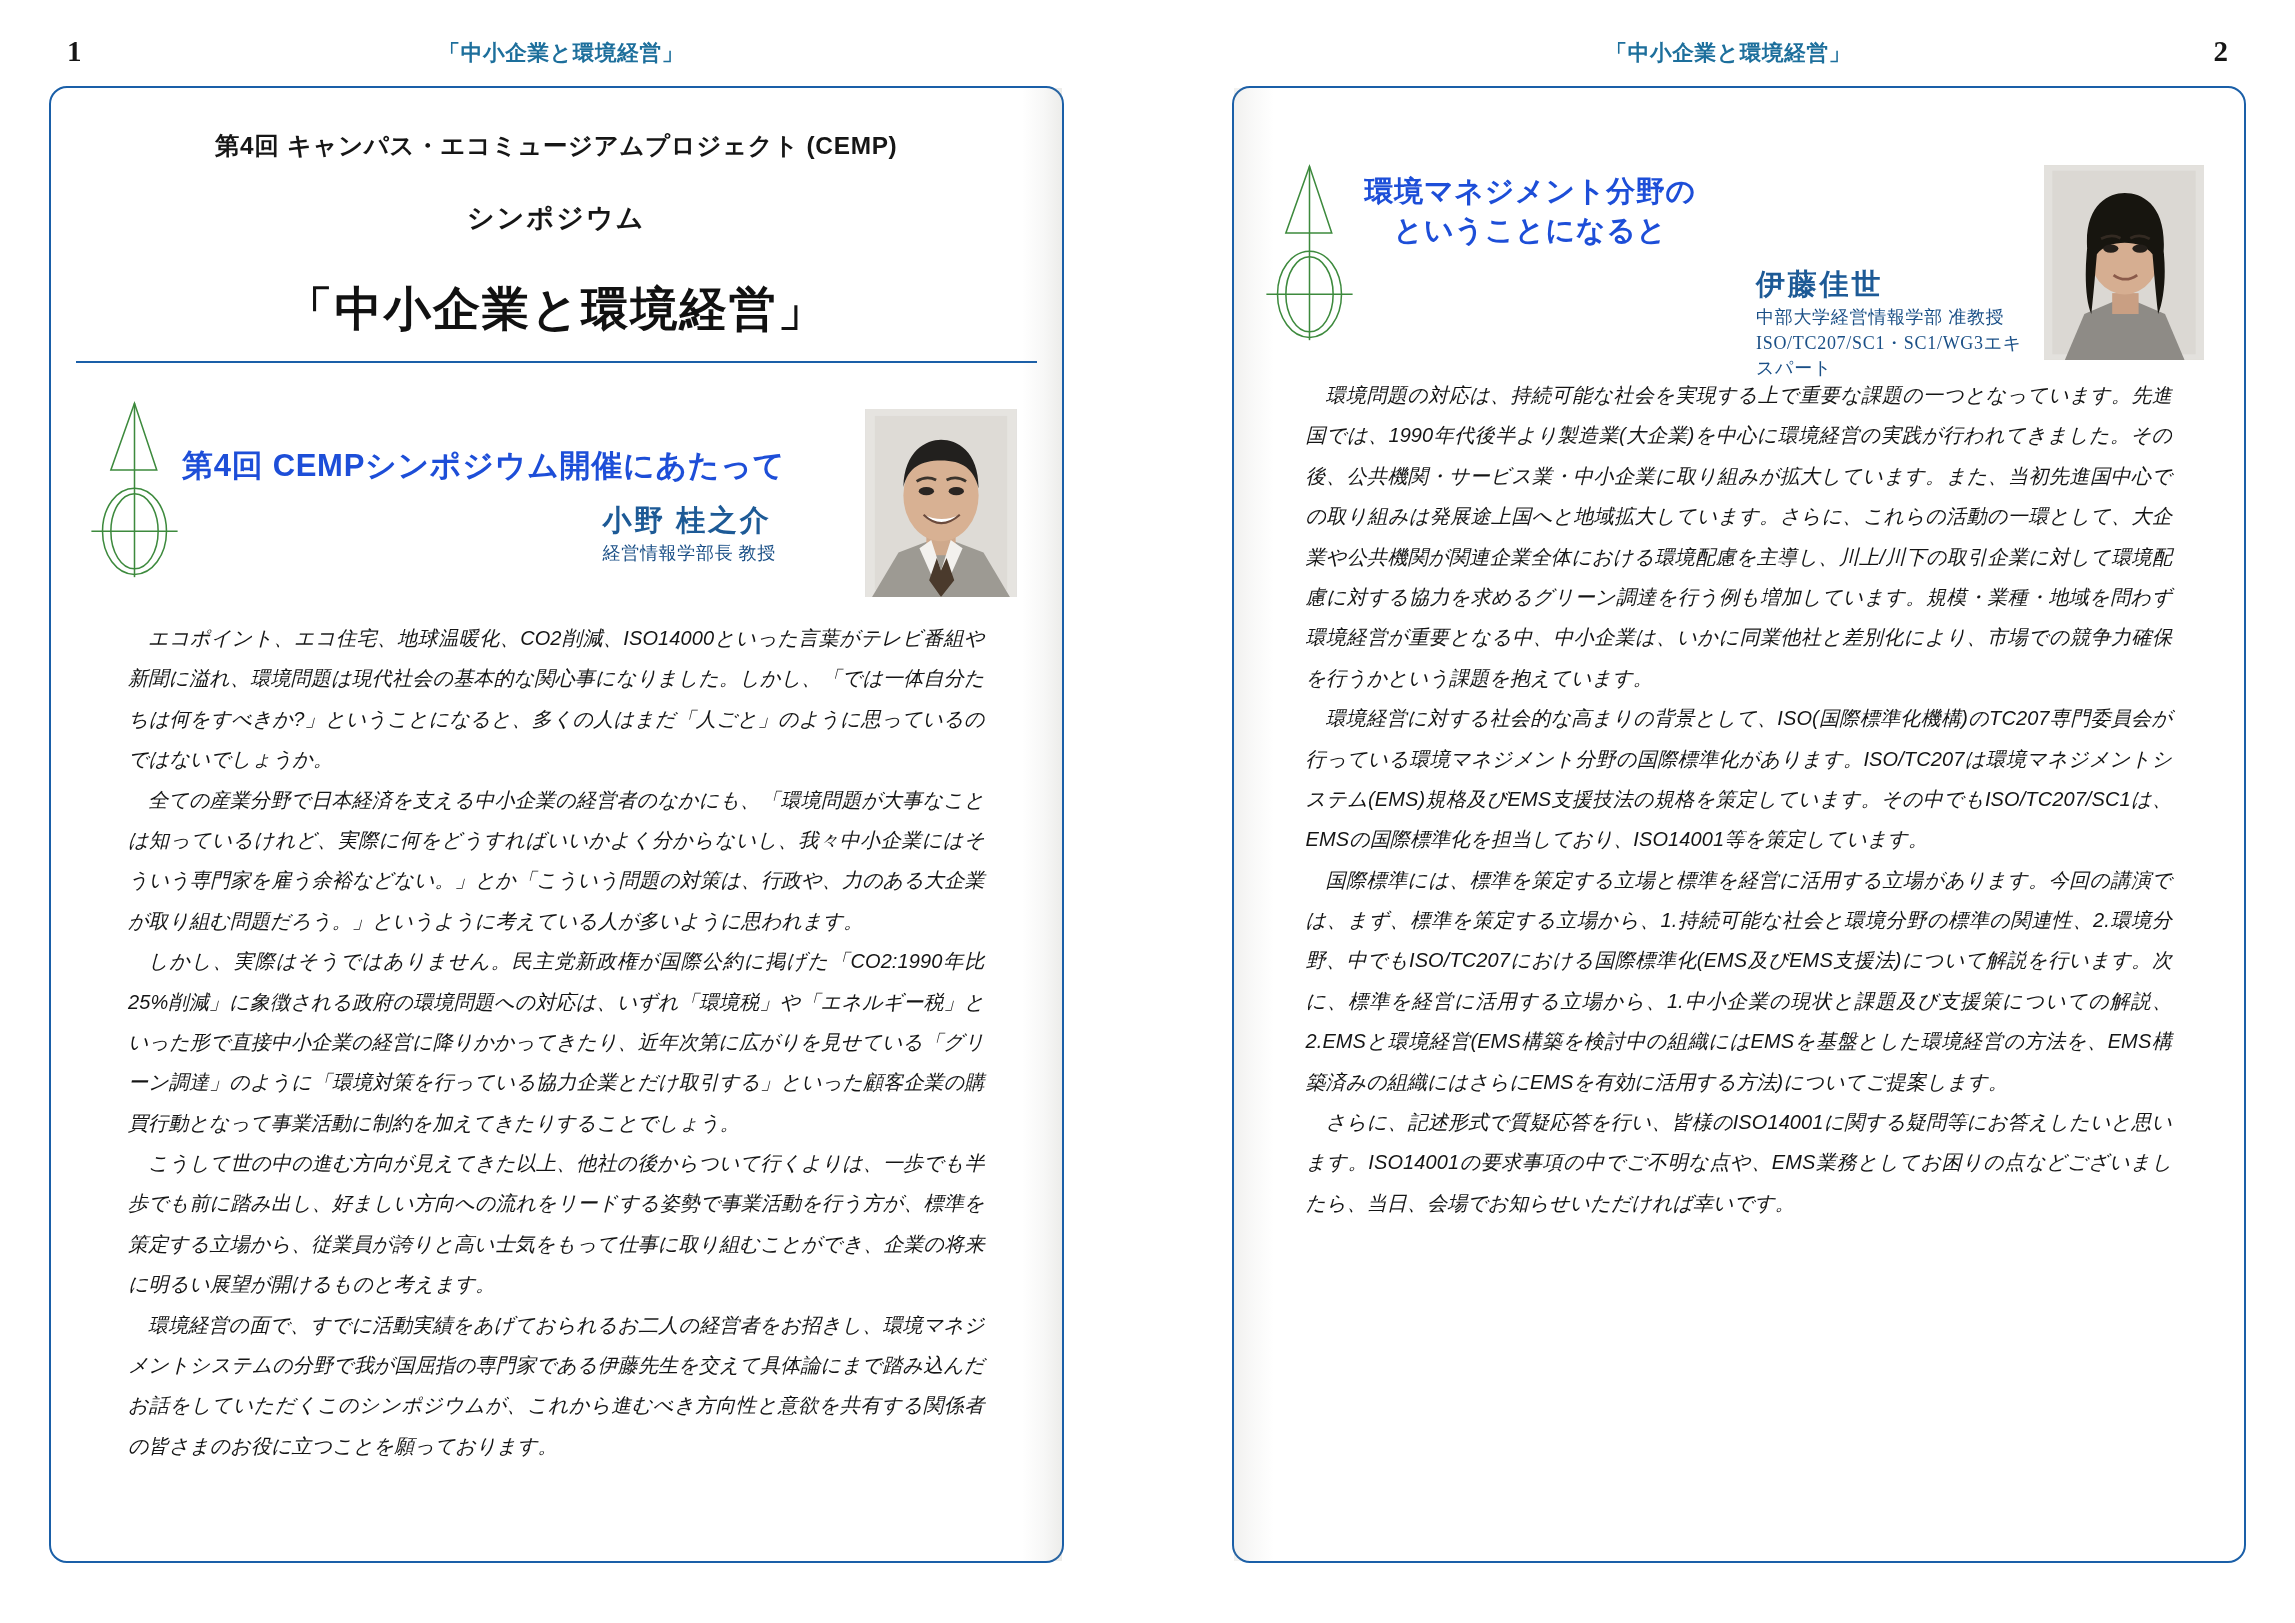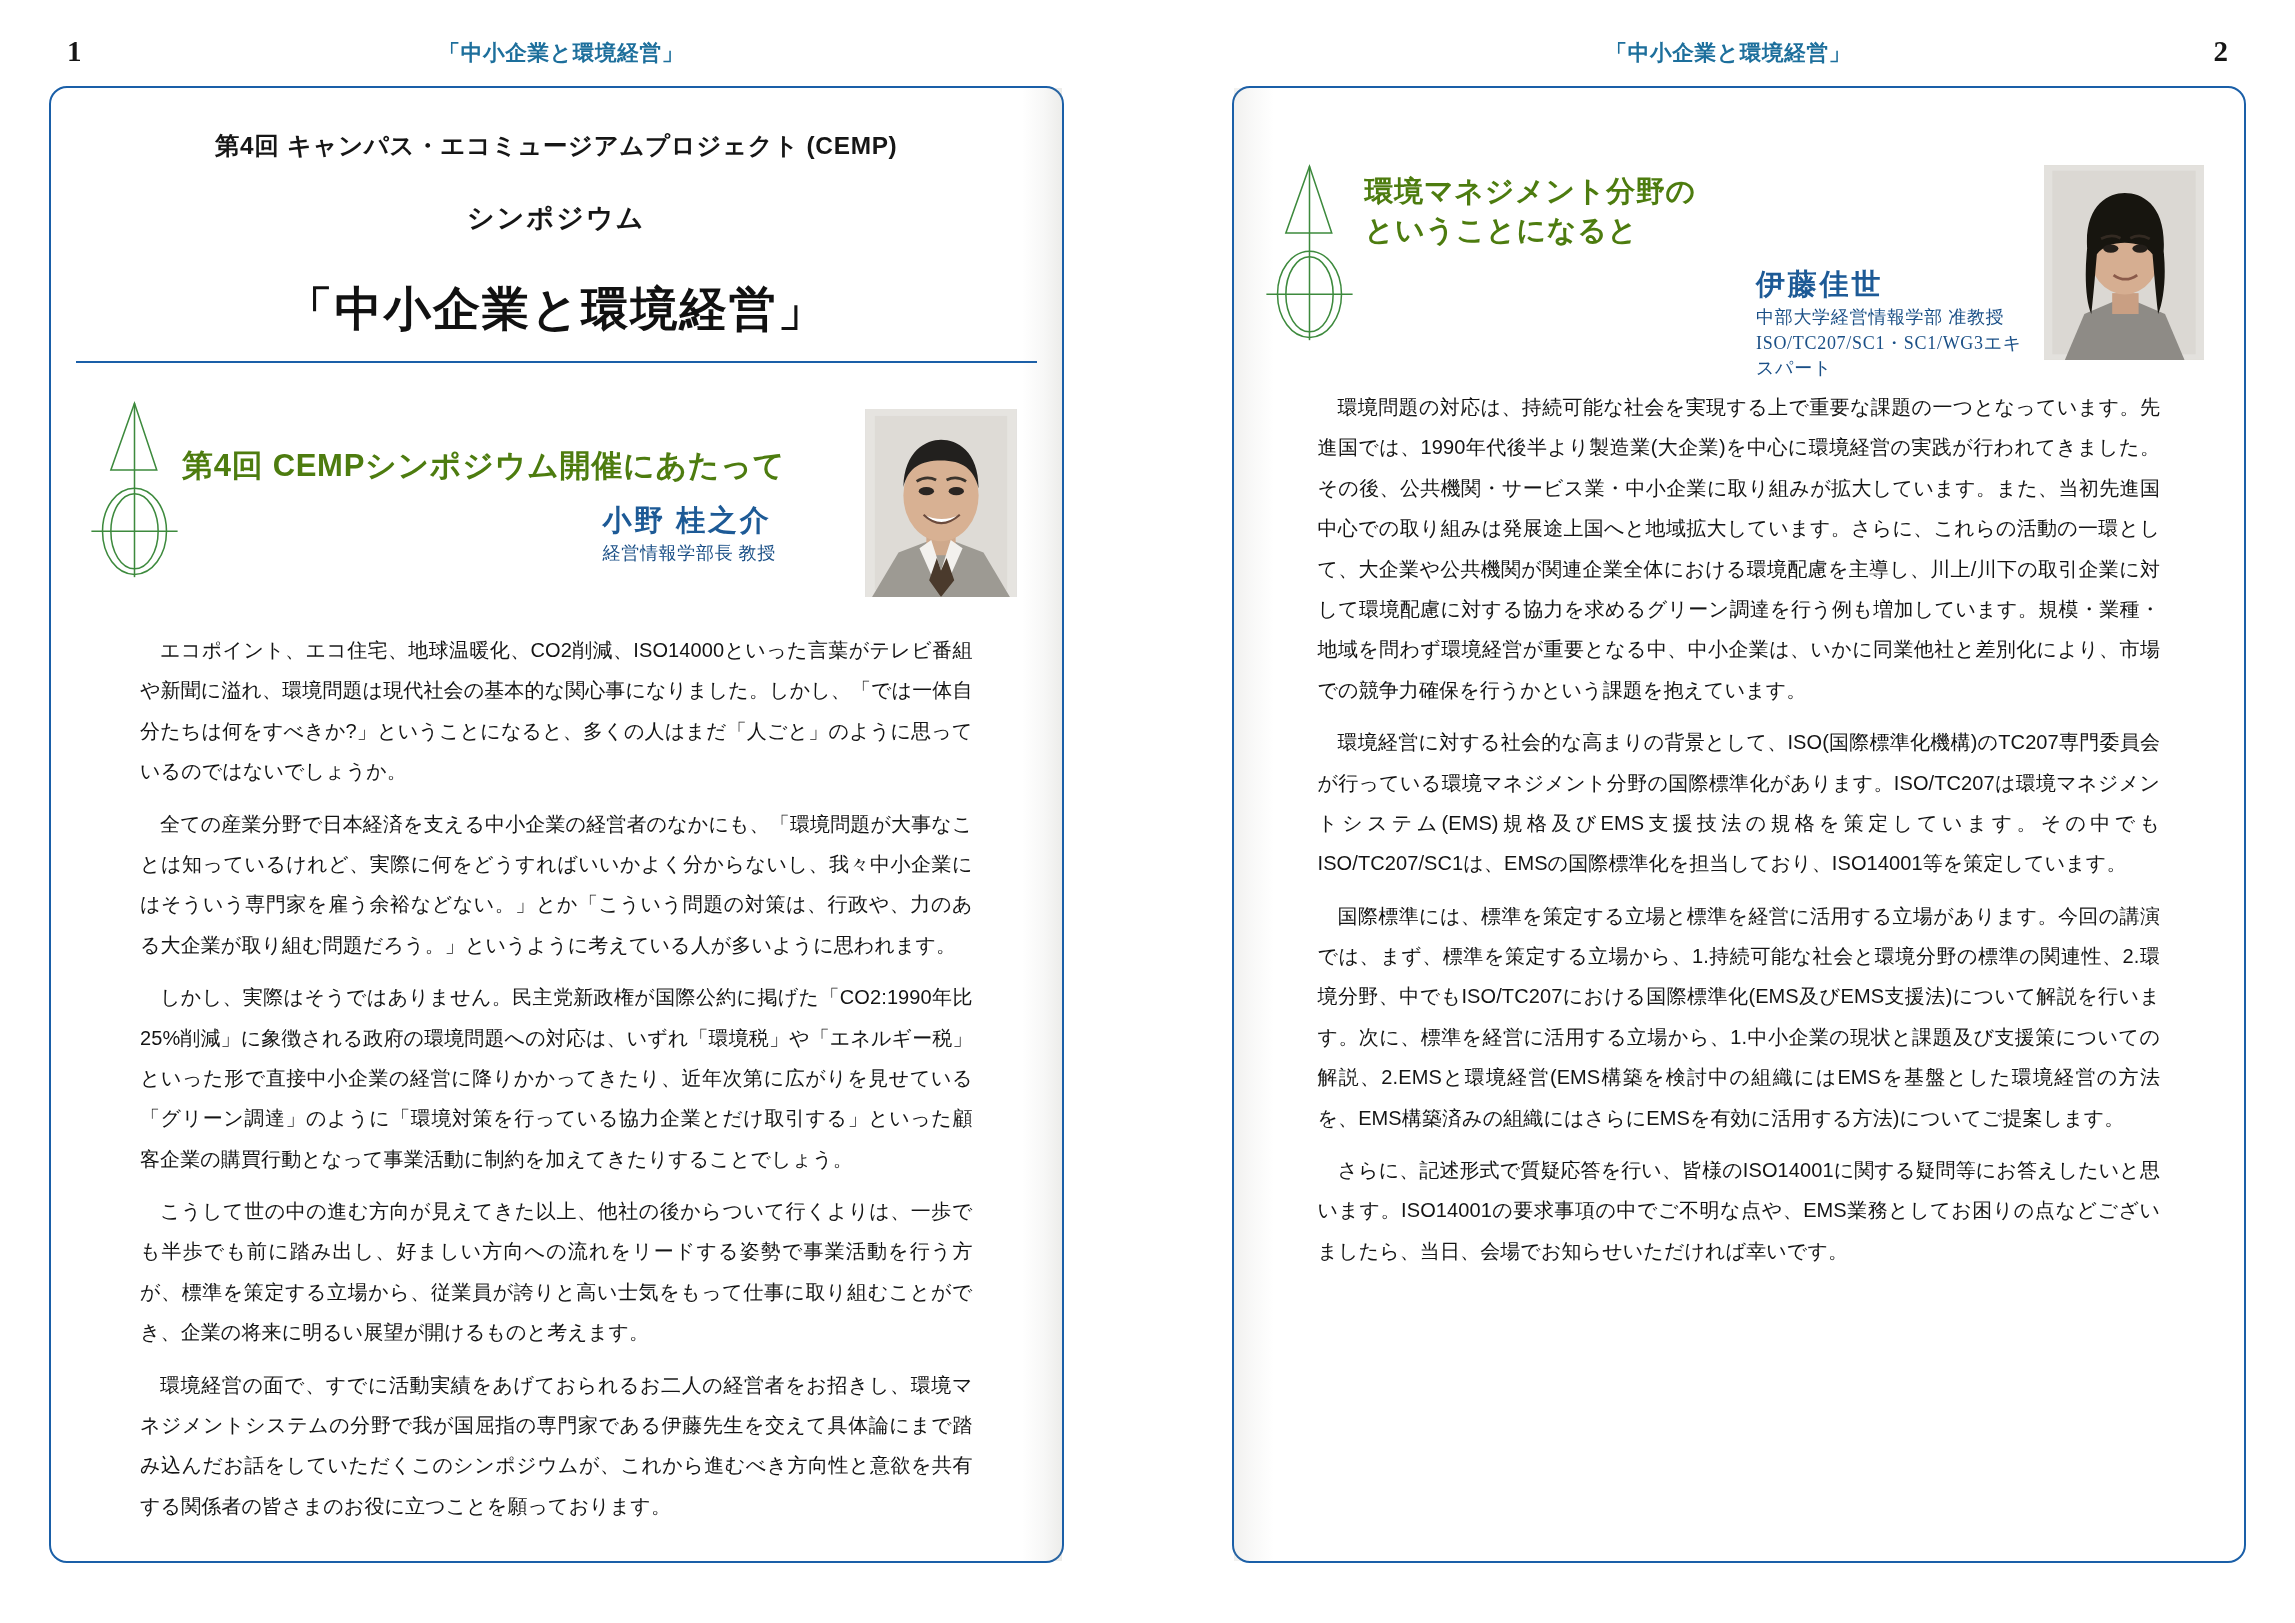--- a/index.html
+++ b/index.html
@@ -139,22 +139,23 @@
     left: 39px;
     top: -8.4px;
     width: 89px;
     height: 188px;
   }
   .page-right .sprout-icon { left: 31px; top: 7px; }
 
   .head-title {
     position: absolute;
     font-weight: 700;
-    color: #4d7c0f;
+    color: #1d4ed8;
     letter-spacing: 0.7px;
+    text-align: center;
   }
   .page-left .head-title {
     left: 131px;
     top: 15.3px;
     font-size: 31px;
     margin-top: 27px;
   }
   .page-right .head-title {
     left: 131px;
     top: 21px;
@@ -204,22 +205,23 @@
     line-height: 2.02;
     text-align: justify;
     text-justify: inter-character;
     color: #141414;
     letter-spacing: 0.1px;
   }
   .page-left .body-copy  { top: 530px; }
   .page-right .body-copy { top: 287px; left: 72px; right: 72px; }
 
   .body-copy p {
-    margin: 12px;
+    margin: 0;
     text-indent: 1em;
+    font-style: italic;
   }
 </style>
 </head>
 <body>
 
 <div class="spread">
 
   <div class="page page-left">
 
     <div class="runhead">

